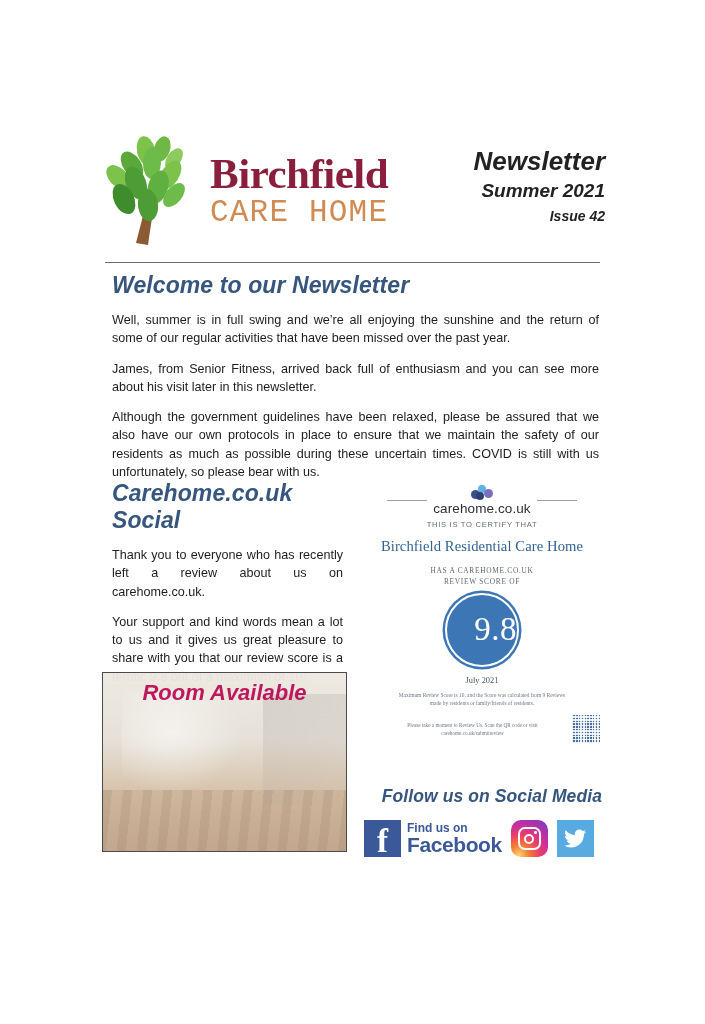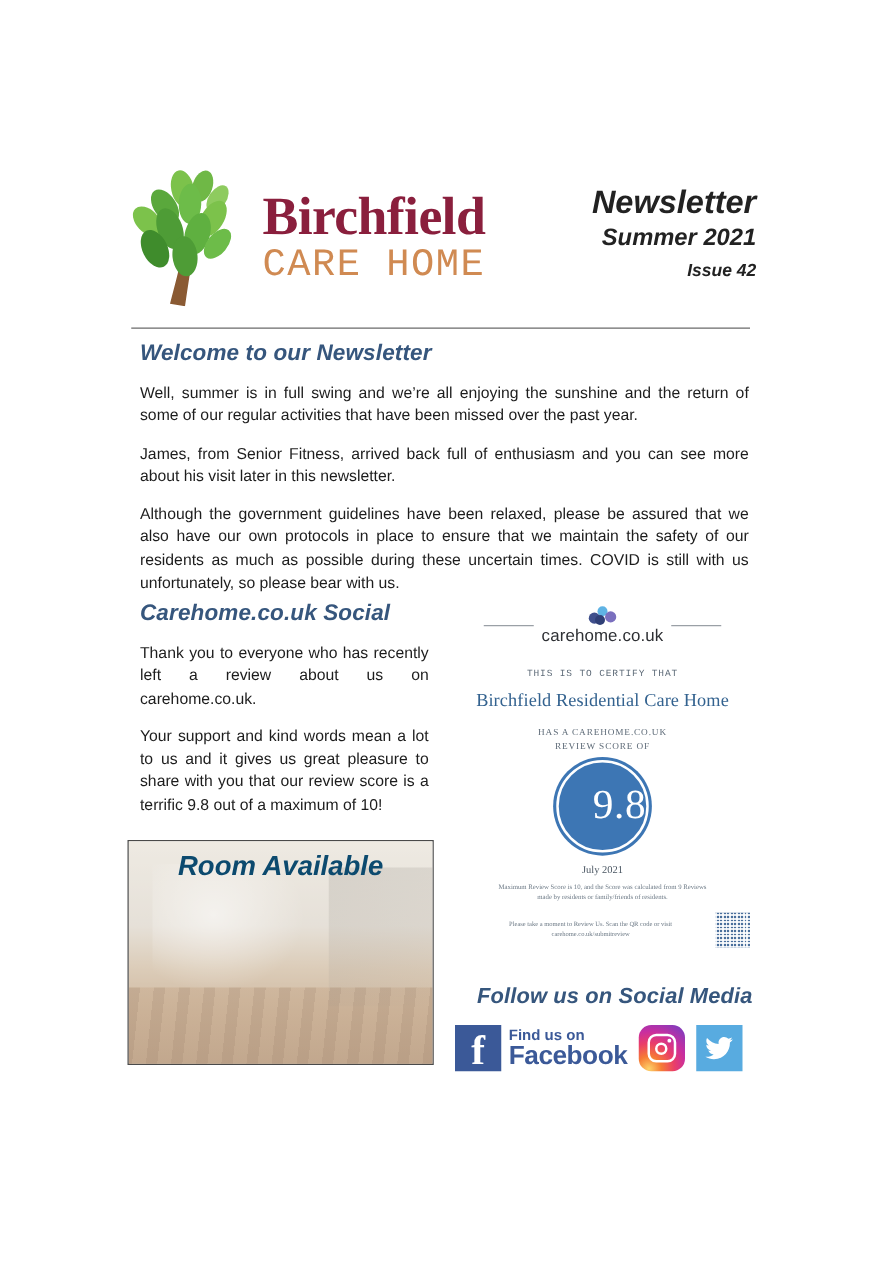--- a/index.html
+++ b/index.html
@@ -96,21 +96,21 @@
     position: absolute;
     left: 105px;
     top: 262px;
     width: 495px;
     height: 1px;
     background: #6b6b6b;
   }
 
   
   .section-heading {
-    font-size: 18px;
+    font-size: 23px;
     font-weight: bold;
     font-style: italic;
     color: #36567d;
     letter-spacing: 0.1px;
   }
 
   
   .welcome-block {
     position: absolute;
     left: 112px;
@@ -215,21 +215,21 @@
     padding: 8px 9px 6px 9px;
     display: flex;
     flex-direction: column;
     align-items: center;
   }
 
   .room-title {
     font-size: 22px;
     font-weight: bold;
     font-style: italic;
-    color: #0c4a6e;
+    color: #be185d;
     text-align: center;
     line-height: 1.1;
     margin-bottom: 8px;
   }
 
   .room-text {
     font-size: 13.4px;
     font-weight: bold;
     font-style: italic;
     color: #1a1a1a;
@@ -283,25 +283,25 @@
     display: block;
   }
 
   .cert-logo-text {
     font-size: 13.5px;
     color: #2d2f33;
     letter-spacing: 0.1px;
   }
 
   .cert-certify {
-    font-family: Liberation Mono, monospace;
+    font-family: Liberation Sans, sans-serif;
     font-size: 7.6px;
     color: #5e6b78;
     letter-spacing: 0.7px;
-    margin-top: 20px;
+    margin-top: 4px;
   }
 
   .cert-homename {
     font-family: "Liberation Serif", serif;
     font-size: 14.6px;
     color: #33628f;
     margin-top: 9px;
     letter-spacing: 0.1px;
   }
 

